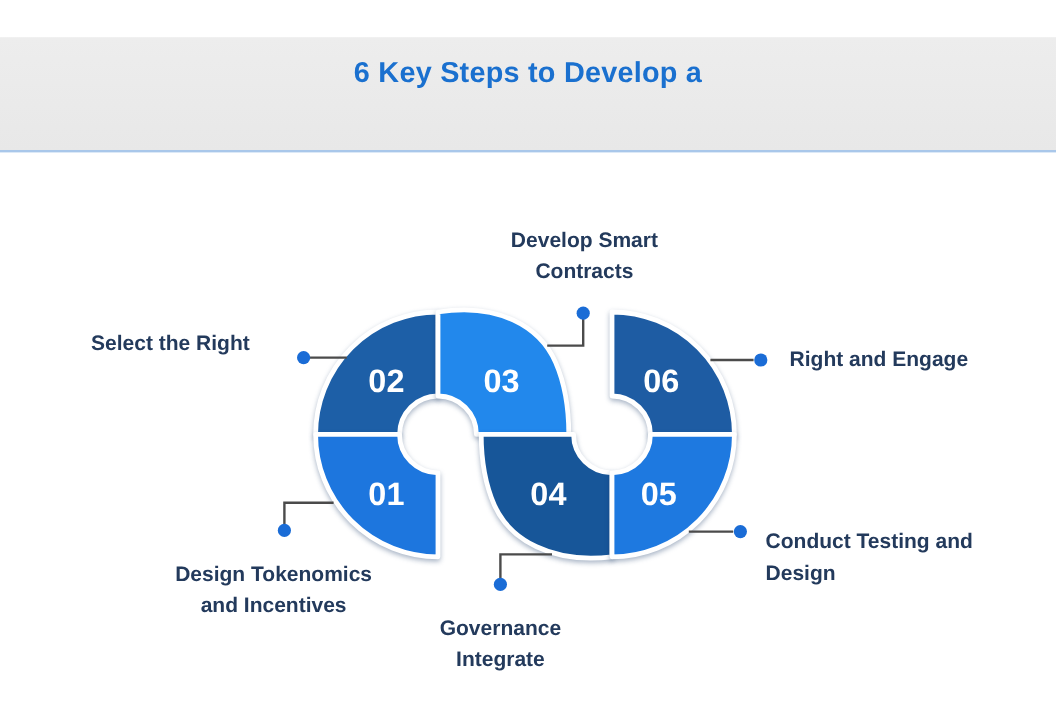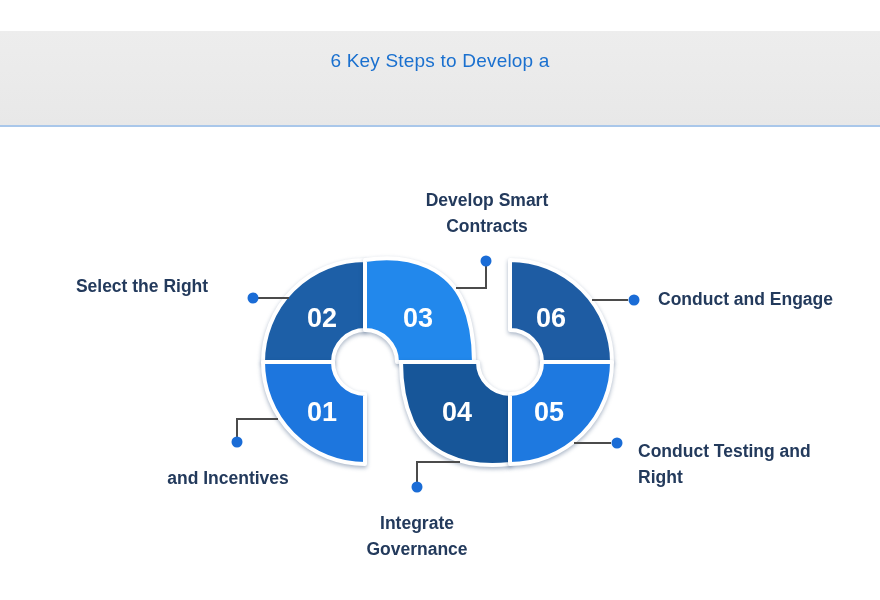--- a/index.html
+++ b/index.html
@@ -8,21 +8,21 @@
     background:#ffffff;
     font-family:"Liberation Sans", sans-serif;
   }
   .header-band{
     position:absolute;left:0;top:31px;width:880px;height:94px;
     background:linear-gradient(180deg,#ededed 0%,#e8e8e8 100%);
     border-bottom:2px solid #a9c7ea;
     text-align:center;
   }
   .title-line{
-    color:#1a70cf;font-size:19px;font-weight:normal;line-height:35px;
+    color:#1a70cf;font-size:24px;font-weight:bold;line-height:35px;
     letter-spacing:0.2px;
   }
   .title-wrap{padding-top:12px;}
   .diagram-svg{position:absolute;left:0;top:0;}
   .seg{
     stroke:#ffffff;stroke-width:4;stroke-linejoin:round;
     filter:drop-shadow(0 2px 2px rgba(10,44,92,0.35));
   }
   .num{
     font-family:"Liberation Sans", sans-serif;
@@ -98,29 +98,30 @@
 <div class="step-label ta-c" style="left:377px;top:187px;width:220px;">
   <div>Develop Smart</div>
   <div>Contracts</div>
 </div>
 
 <div class="step-label ta-r" style="left:52px;top:273px;width:180px;">
   <div>Select the Right</div>
 </div>
 
 <div class="step-label ta-l" style="left:658px;top:286px;width:210px;">
-  <div>Conduct and Engage</div>
+  <div>Right and Engage</div>
 
 </div>
 
 <div class="step-label ta-l" style="left:638px;top:420px;width:210px;margin-top:18px;">
   <div>Conduct Testing and</div>
-  <div>Right</div>
+  <div>Design</div>
 </div>
 
 <div class="step-label ta-c" style="left:108px;top:465px;width:240px;">
+  <div>Design Tokenomics</div>
   <div>and Incentives</div>
 </div>
 
 <div class="step-label ta-c" style="left:327px;top:510px;width:180px;">
+  <div>Governance</div>
   <div>Integrate</div>
-  <div>Governance</div>
 </div>
 
 </body></html>

